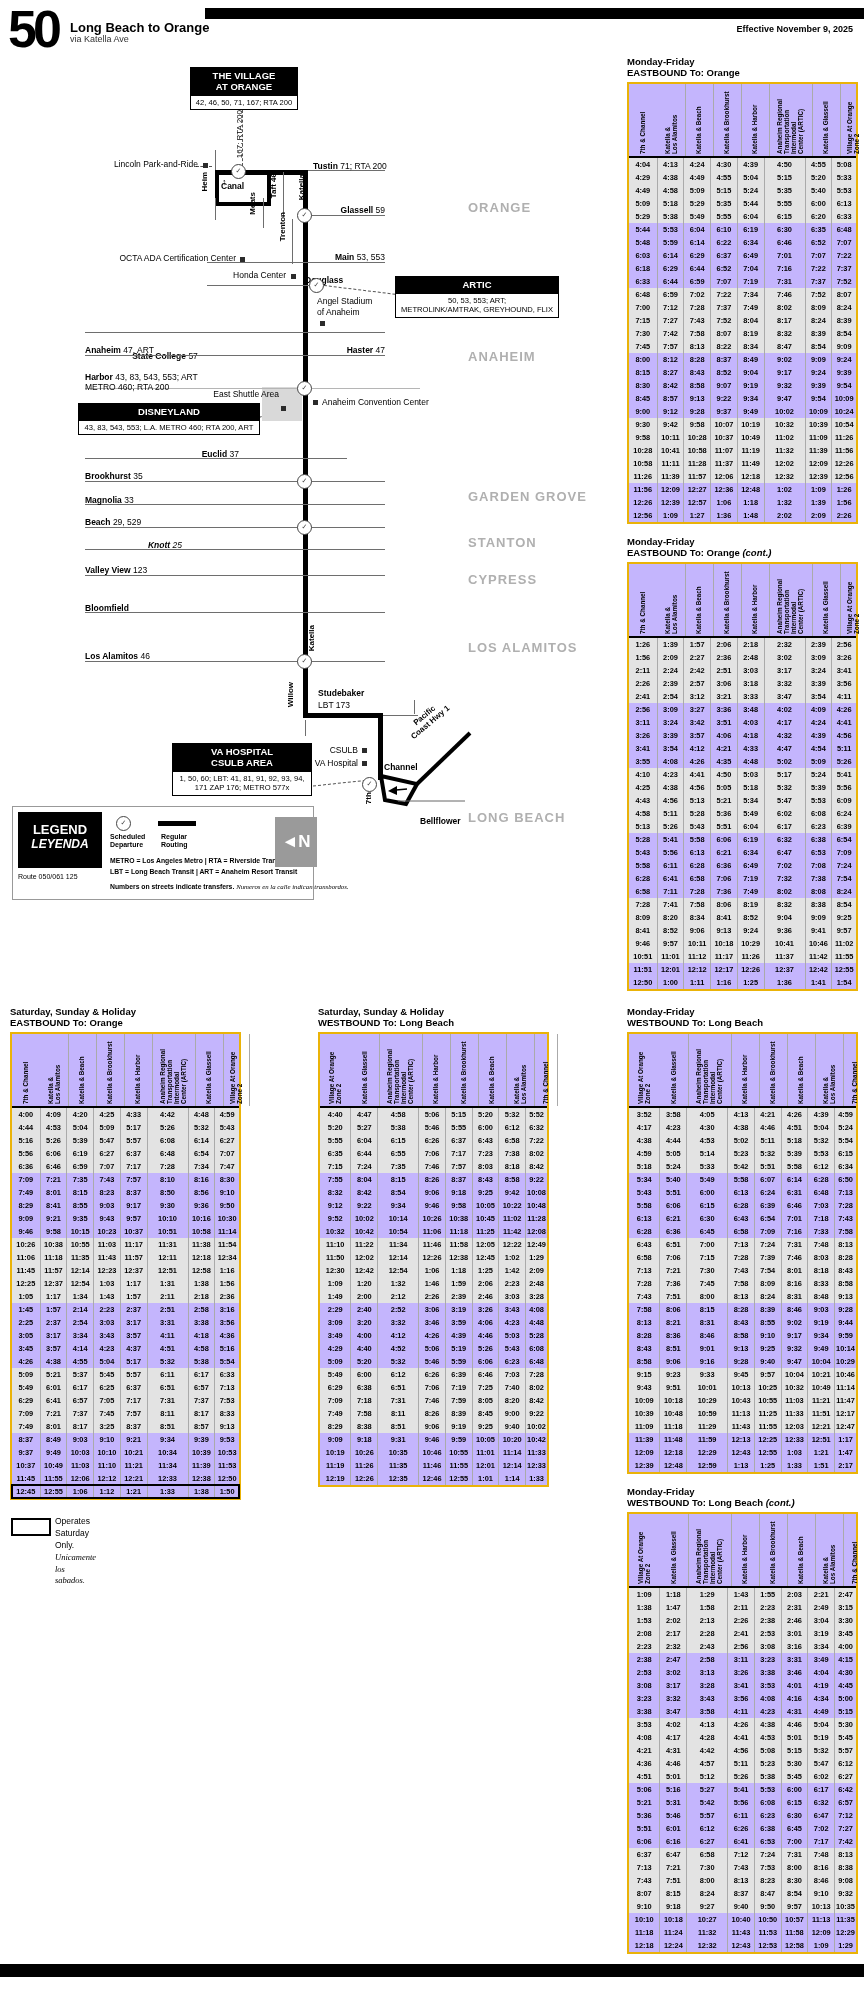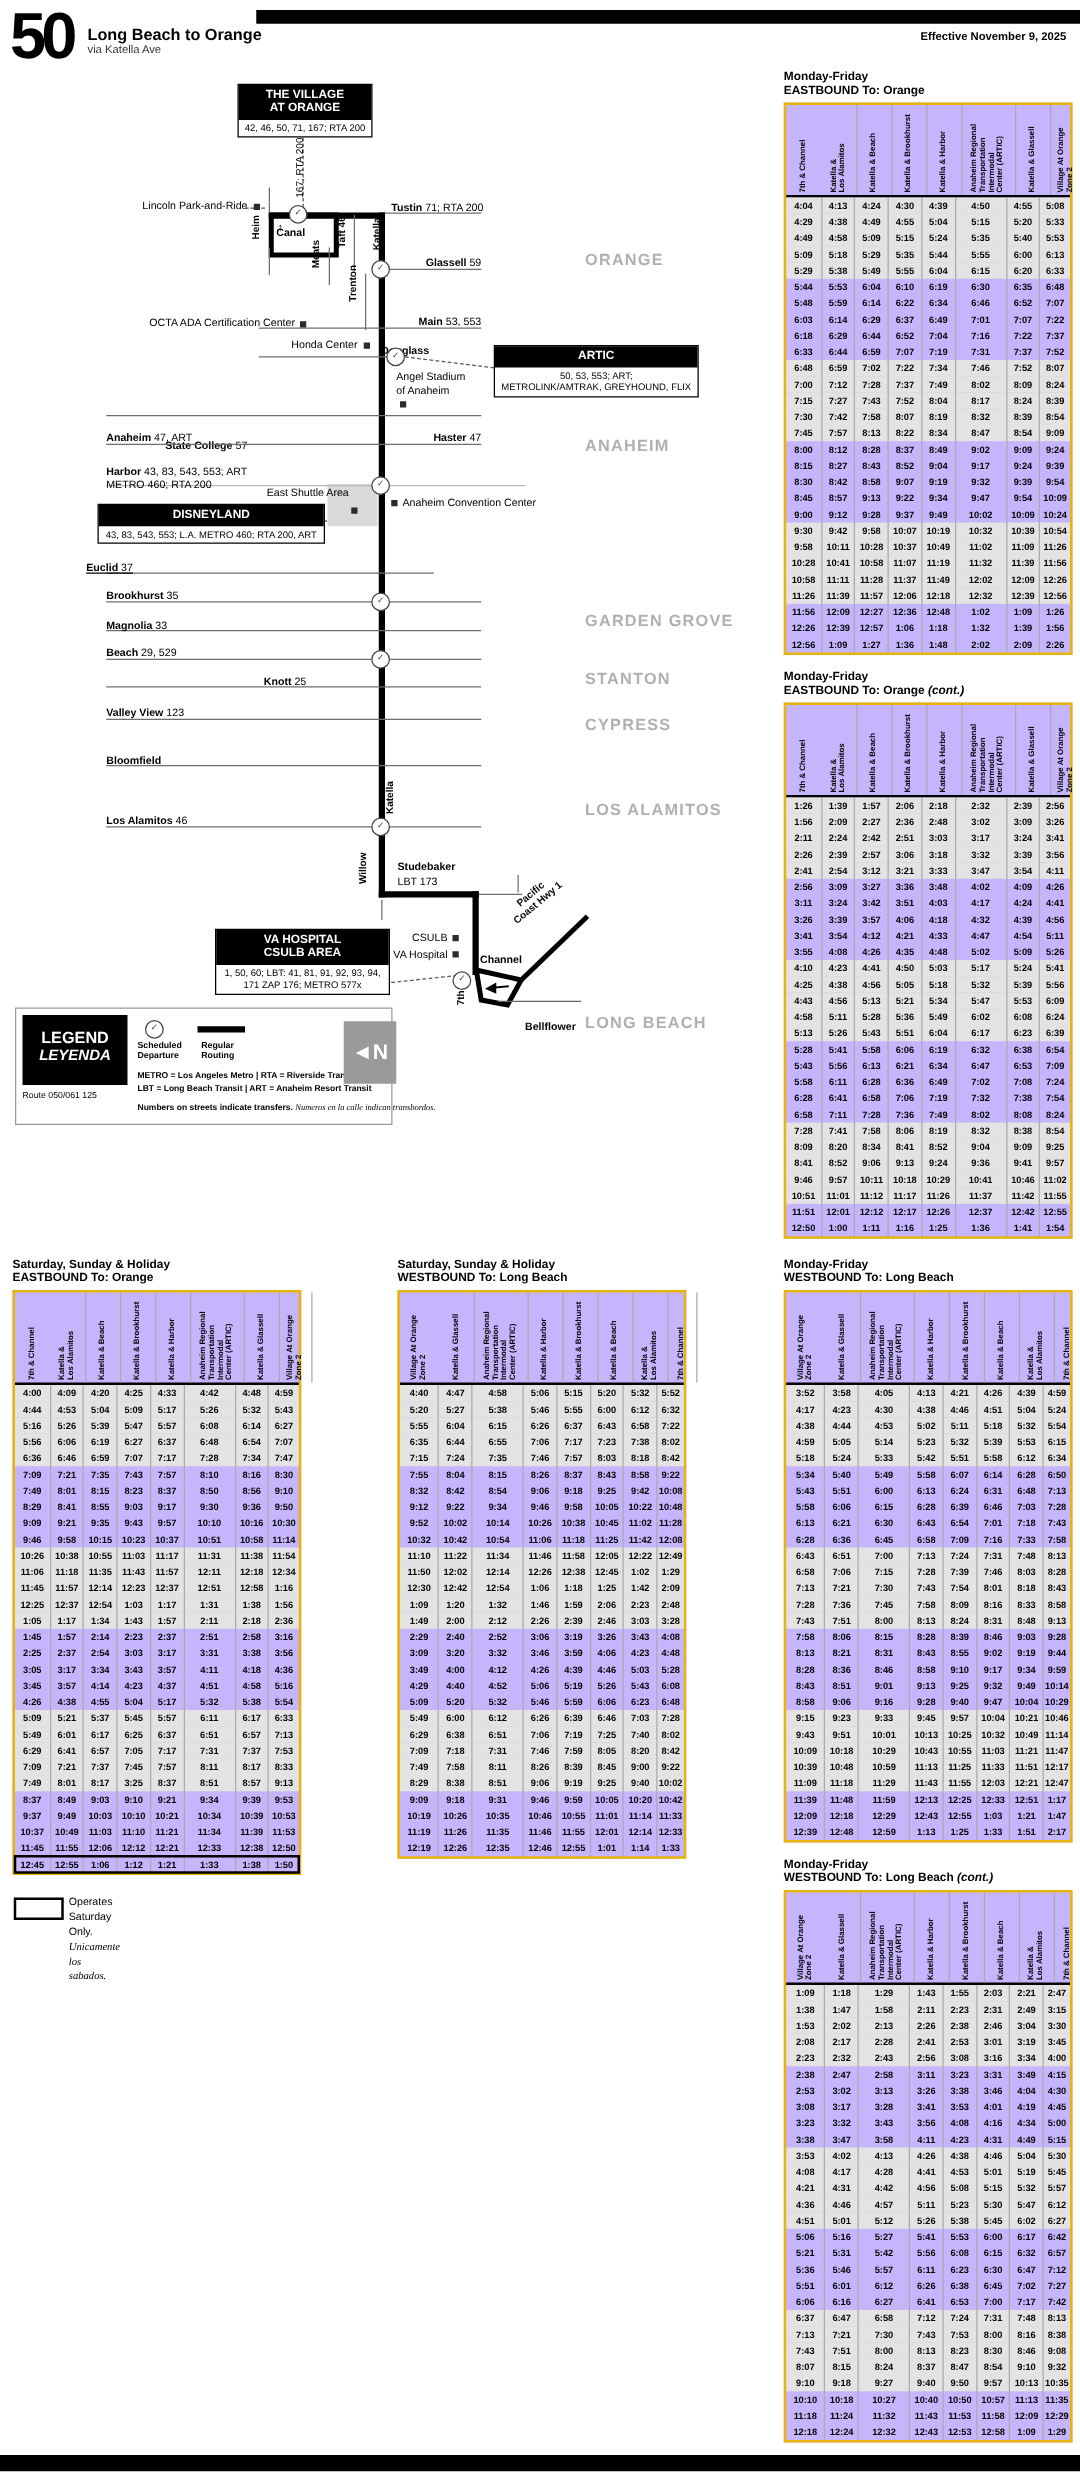--- a/index.html
+++ b/index.html
@@ -183,31 +183,31 @@
       <div class="circ" style="left:309px;top:278px;">✓</div>
       <div class="thinline" style="left:85px;top:332px;width:300px;"></div>
       <div class="stoplbl" style="left:85px;top:341px;width:160px;text-align:center;margin-top:10px;"><b>State College</b> 57</div>
       <div class="thinline" style="left:85px;top:355px;width:300px;"></div>
       <div class="stoplbl" style="left:85px;top:345px;width:160px;text-align:left;"><b>Anaheim</b> 47, ART</div>
       <div class="stoplbl" style="left:305px;top:345px;width:80px;text-align:right;"><b>Haster</b> 47</div>
       <div class="thinline grayline" style="left:85px;top:388px;width:335px;"></div>
       <div class="stoplbl" style="left:85px;top:372px;width:170px;text-align:left;"><b>Harbor</b> 43, 83, 543, 553; ART<br>METRO 460; RTA 200</div>
       <div class="circ" style="left:297px;top:381px;">✓</div>
       <div class="thinline" style="left:85px;top:458px;width:262px;"></div>
-      <div class="stoplbl" style="left:69px;top:449px;width:160px;text-align:left;text-decoration:underline;"><b>Euclid</b> 37</div>
+      <div class="stoplbl" style="left:79px;top:449px;width:160px;text-align:right;"><b>Euclid</b> 37</div>
       <div class="thinline" style="left:85px;top:481px;width:300px;"></div>
       <div class="stoplbl" style="left:85px;top:471px;width:160px;text-align:left;"><b>Brookhurst</b> 35</div>
       <div class="circ" style="left:297px;top:474px;">✓</div>
       <div class="thinline" style="left:85px;top:504px;width:300px;"></div>
       <div class="stoplbl" style="left:85px;top:495px;width:160px;text-align:left;"><b>Magnolia</b> 33</div>
       <div class="thinline" style="left:85px;top:527px;width:300px;"></div>
       <div class="stoplbl" style="left:85px;top:517px;width:160px;text-align:left;"><b>Beach</b> 29, 529</div>
       <div class="circ" style="left:297px;top:520px;">✓</div>
       <div class="thinline" style="left:85px;top:549px;width:300px;"></div>
-      <div class="stoplbl" style="left:85px;top:540px;width:160px;text-align:right;"><b>Knott</b> 25</div>
+      <div class="stoplbl" style="left:85px;top:540px;width:160px;text-align:center;font-style:italic;"><b>Knott</b> 25</div>
       <div class="thinline" style="left:85px;top:575px;width:300px;"></div>
       <div class="stoplbl" style="left:85px;top:565px;width:160px;text-align:left;"><b>Valley View</b> 123</div>
       <div class="thinline" style="left:85px;top:612px;width:300px;"></div>
       <div class="stoplbl" style="left:85px;top:603px;width:160px;text-align:left;"><b>Bloomfield</b></div>
       <div class="thinline" style="left:85px;top:661px;width:300px;"></div>
       <div class="stoplbl" style="left:85px;top:651px;width:160px;text-align:left;"><b>Los Alamitos</b> 46</div>
       <div class="circ" style="left:297px;top:654px;">✓</div>
       <div class="stoplbl" style="left:100px;top:159px;width:98px;text-align:right;">Lincoln Park-and-Ride</div>
       <div class="sq" style="left:203px;top:163px;"></div>
       <div class="stoplbl" style="left:105px;top:253px;width:131px;text-align:right;">OCTA ADA Certification Center</div>

